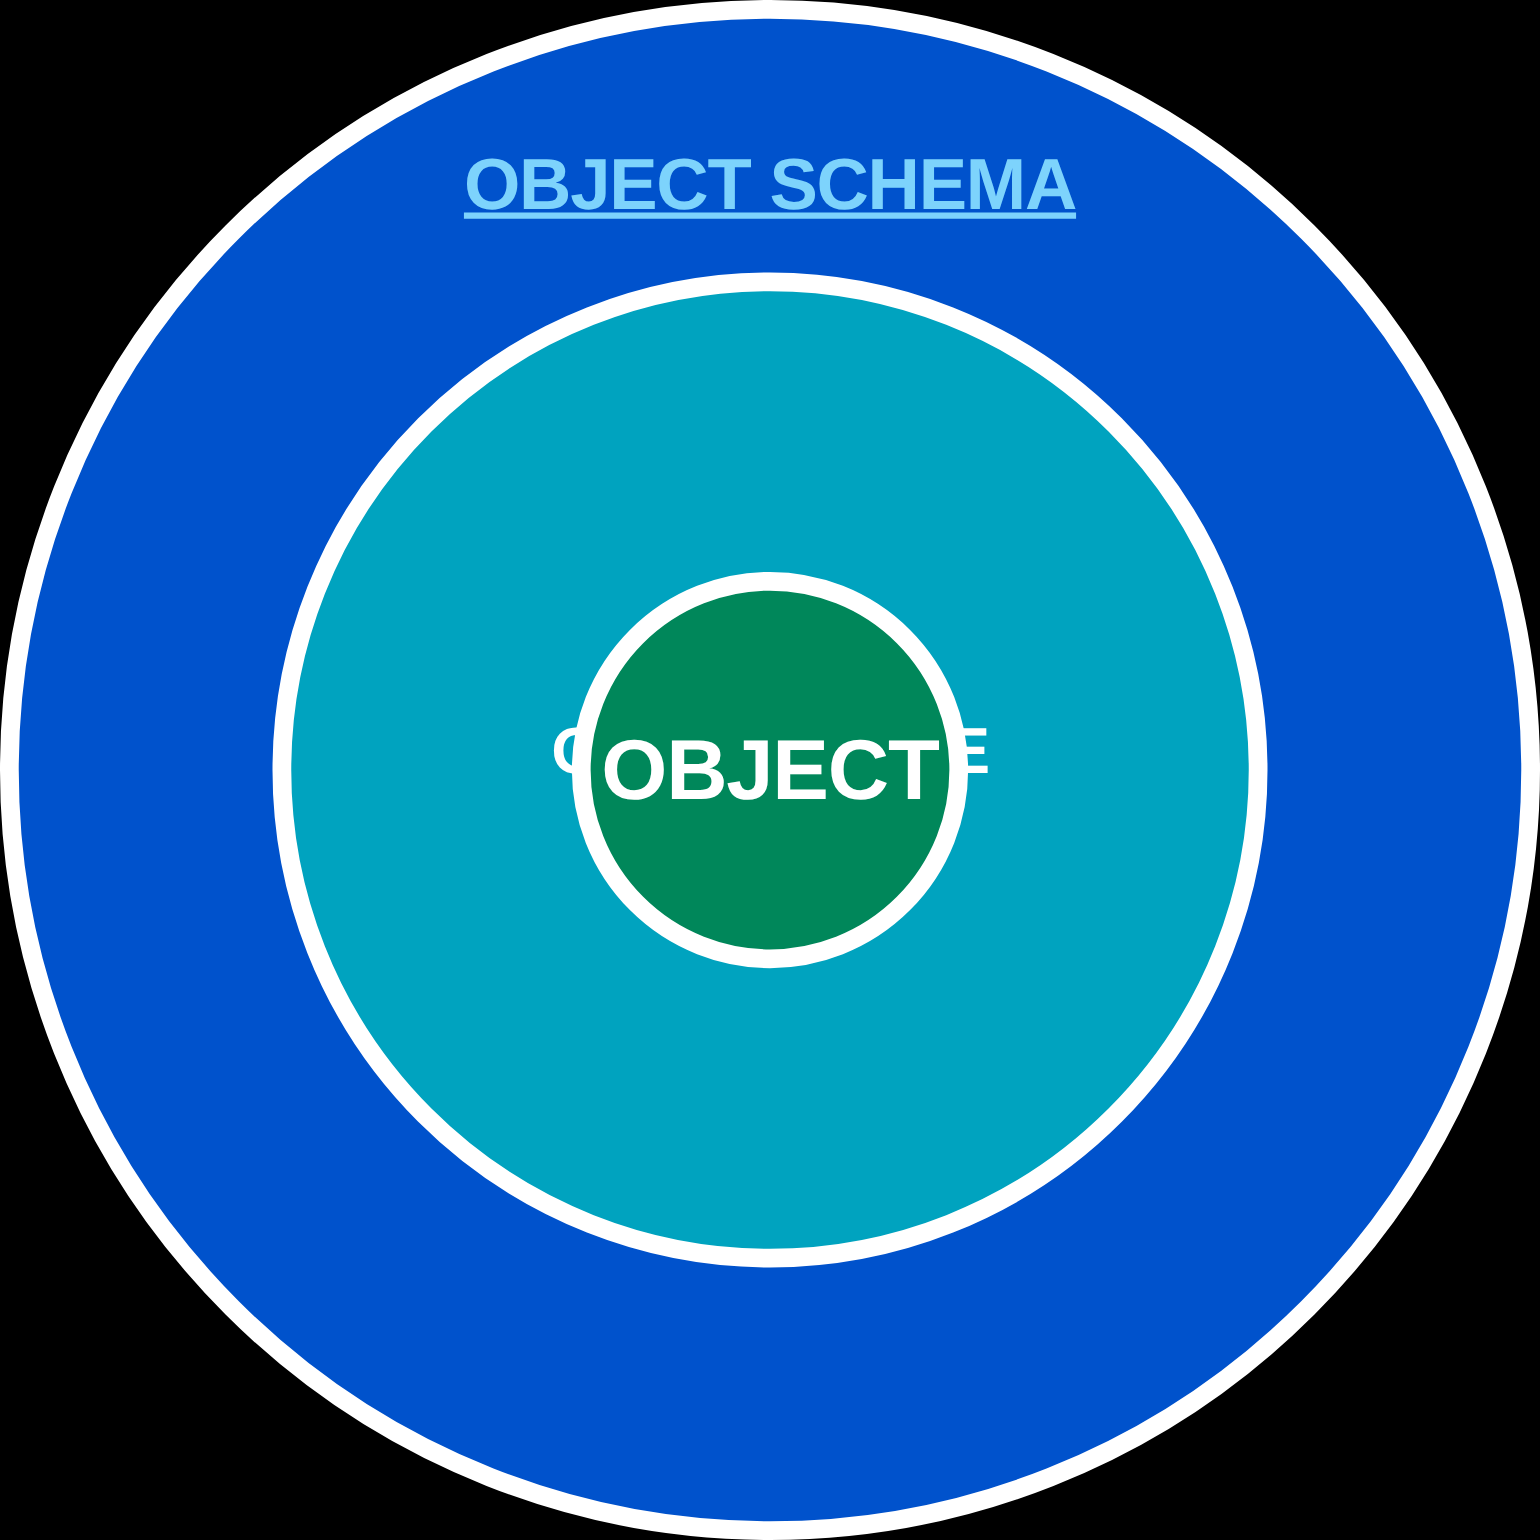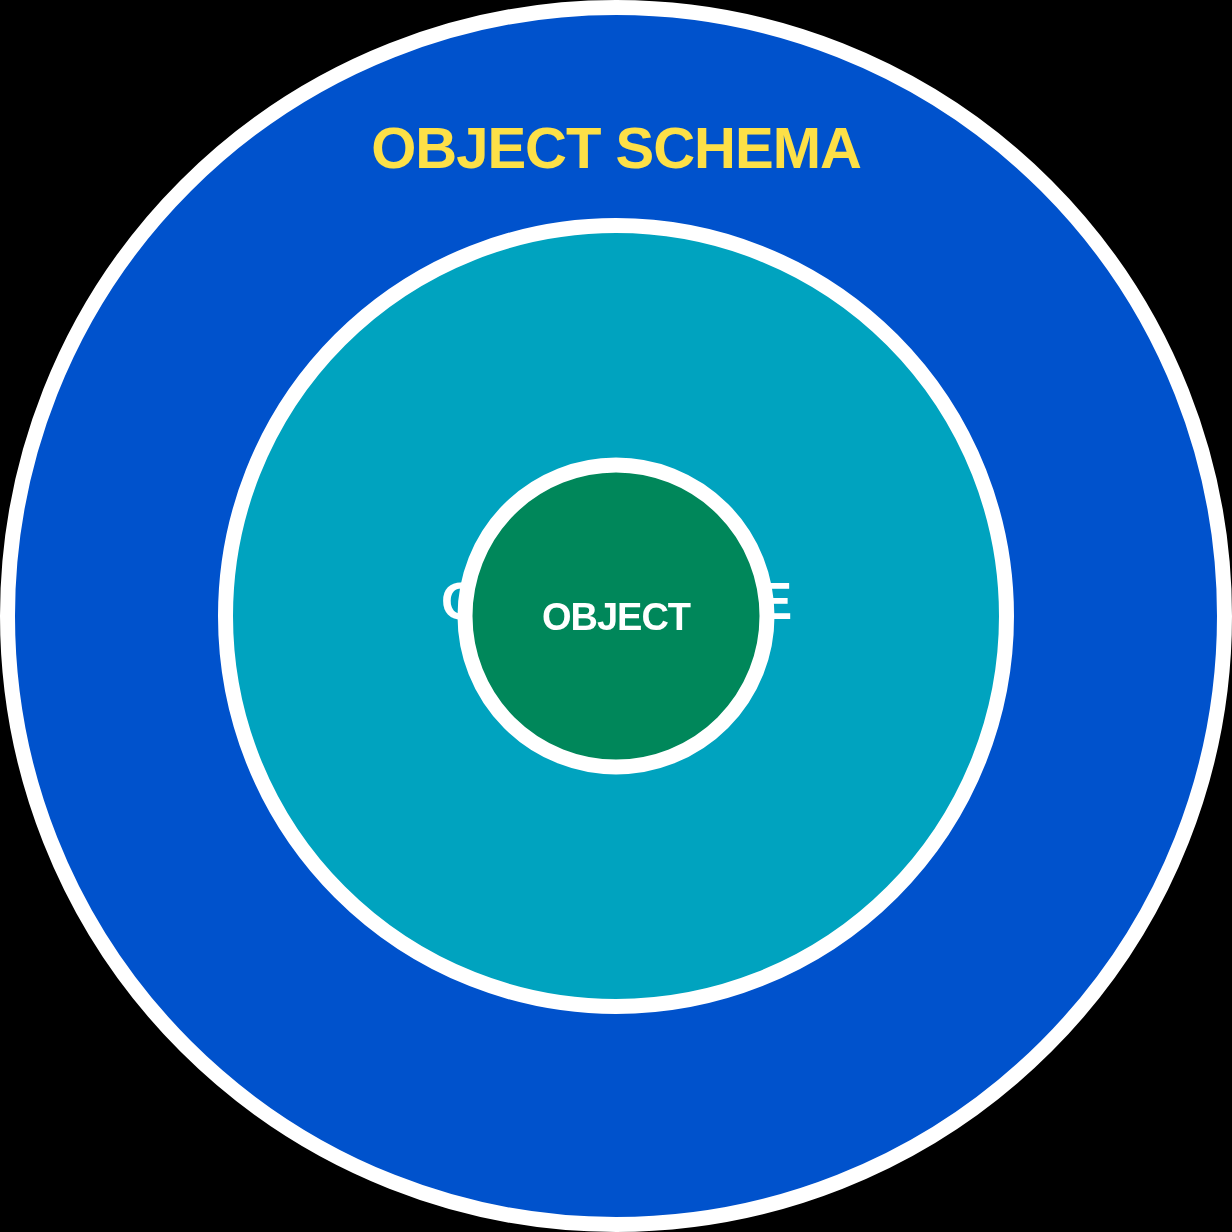--- a/index.html
+++ b/index.html
@@ -59,30 +59,30 @@
   .label-schema {
     top: 104px;
     font-size: 58px;
   }
   .label-type {
     top: 342px;
     font-size: 52px;
   }
   .label-object {
     position: static;
-    font-size: 38px;
+    font-size: 68px;
   }
 </style>
 </head>
 <body style="background: rgb(0, 0, 0);">
 
 <div class="stage">
 
   <div class="circle circle-outer" style="background: rgb(0, 82, 204); border-color: rgb(255, 255, 255); border-width: 15px;">
-    <div class="ring-label label-schema" style="color: #fde047;">OBJECT SCHEMA</div>
+    <div class="ring-label label-schema" style="color: #7dd3fc; text-decoration: underline;">OBJECT SCHEMA</div>
   </div>
 
   <div class="circle circle-middle" style="background: rgb(0, 163, 191); border-color: rgb(255, 255, 255); border-width: 15px;">
     <div class="ring-label label-type" style="color: rgb(255, 255, 255);">OBJECT TYPE</div>
   </div>
 
   <div class="circle circle-inner" style="background: rgb(0, 135, 90); border-color: rgb(255, 255, 255); border-width: 15px;">
     <div class="ring-label label-object" style="color: rgb(255, 255, 255);">OBJECT</div>
   </div>
 

